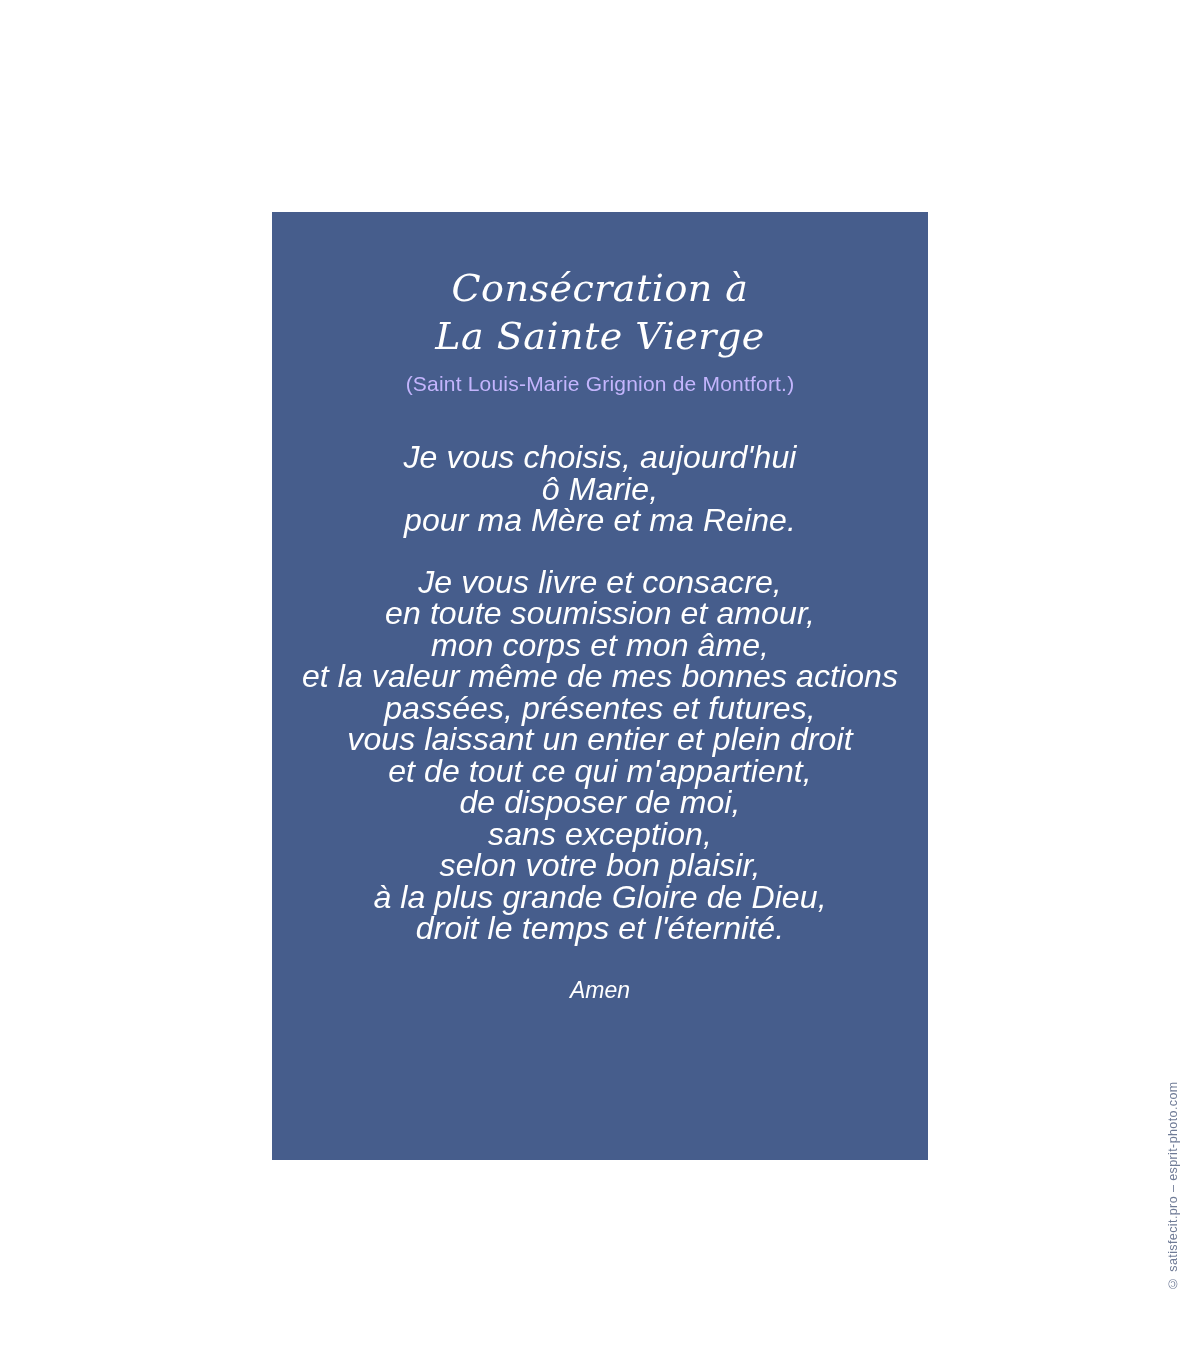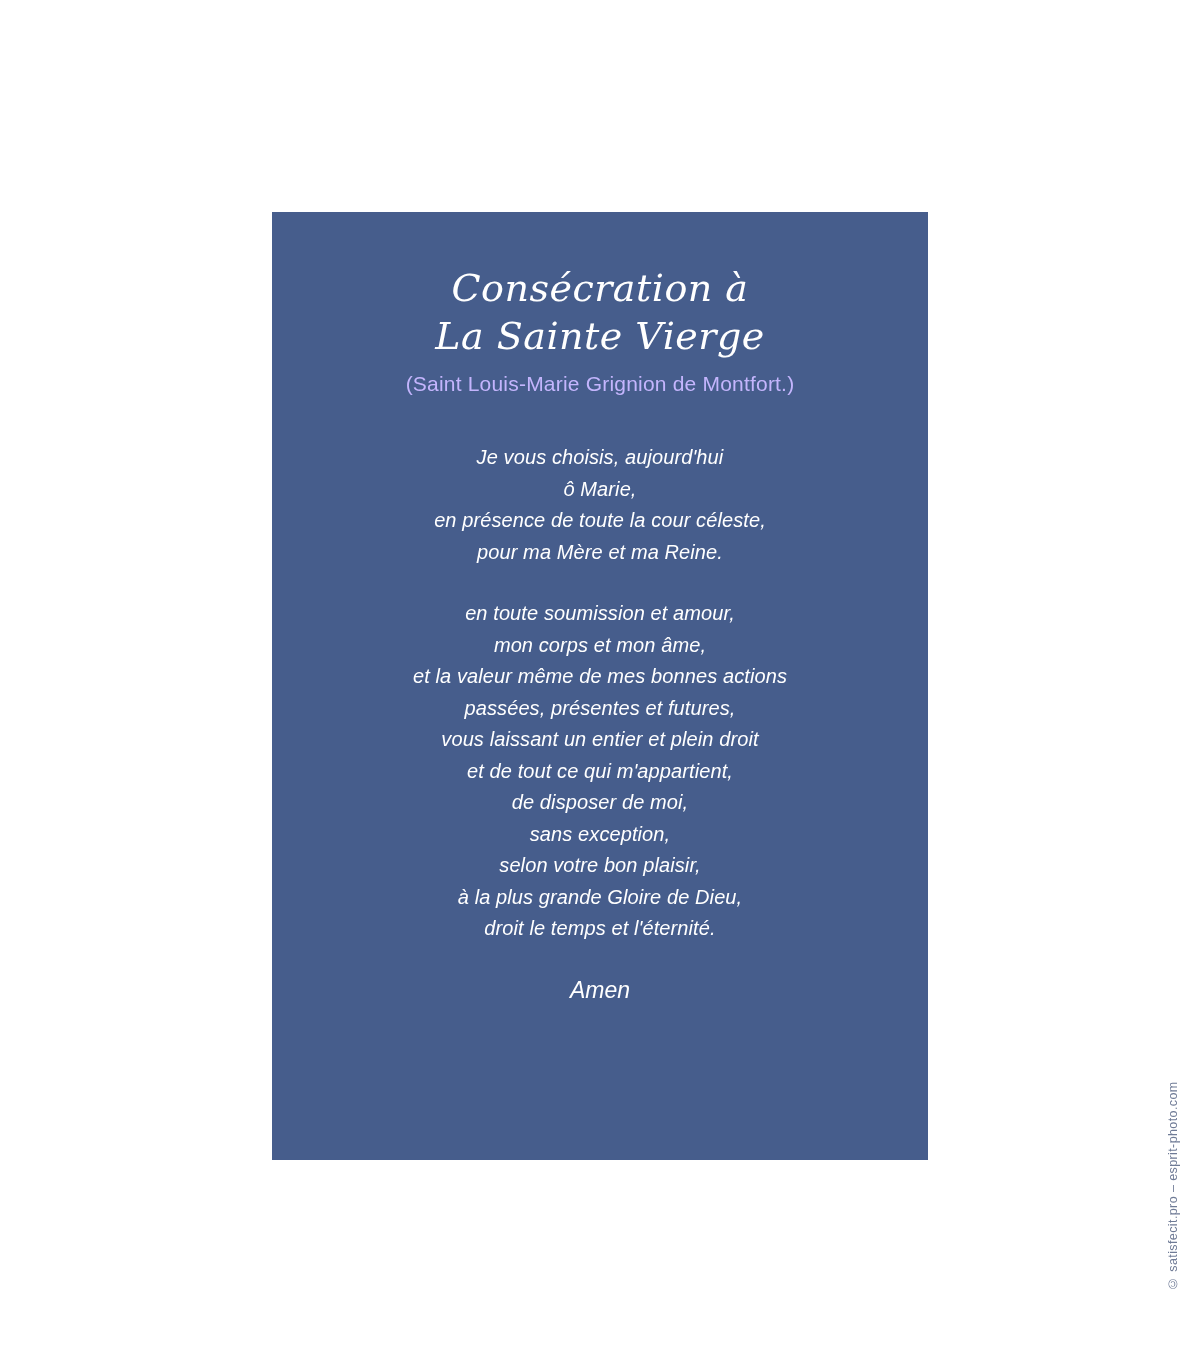--- a/index.html
+++ b/index.html
@@ -52,21 +52,21 @@
     font-size: 21px;
     line-height: 28px;
     margin-top: 10px;
     letter-spacing: 0.2px;
     color: #c4b5fd;
   }
   .stanza {
     text-align: center;
     font-family: "Liberation Sans", sans-serif;
     font-style: italic;
-    font-size: 20px;
+    font-size: 32px;
     line-height: 31.5px;
     color: #ffffff;
     letter-spacing: 0.1px;
   }
   .stanza .line {
     white-space: nowrap;
   }
   #stanza-1 { margin-top: 44px; }
   #stanza-2 { margin-top: 30px; }
   #amen {
@@ -104,25 +104,25 @@
     <div class="title-block">
       <div class="title-line">Consécration à</div>
       <div class="title-line">La Sainte Vierge</div>
     </div>
 
     <div class="subtitle">(Saint Louis-Marie Grignion de Montfort.)</div>
 
     <div class="stanza" id="stanza-1">
       <div class="line">Je vous choisis, aujourd'hui</div>
       <div class="line">ô Marie,</div>
-      <div class="line">en présence de toute la cour céleste,</div>
       <div class="line">pour ma Mère et ma Reine.</div>
     </div>
 
     <div class="stanza" id="stanza-2">
+      <div class="line">Je vous livre et consacre,</div>
       <div class="line">en toute soumission et amour,</div>
       <div class="line">mon corps et mon âme,</div>
       <div class="line">et la valeur même de mes bonnes actions</div>
       <div class="line">passées, présentes et futures,</div>
       <div class="line">vous laissant un entier et plein droit</div>
       <div class="line">et de tout ce qui m'appartient,</div>
       <div class="line">de disposer de moi,</div>
       <div class="line">sans exception,</div>
       <div class="line">selon votre bon plaisir,</div>
       <div class="line">à la plus grande Gloire de Dieu,</div>

